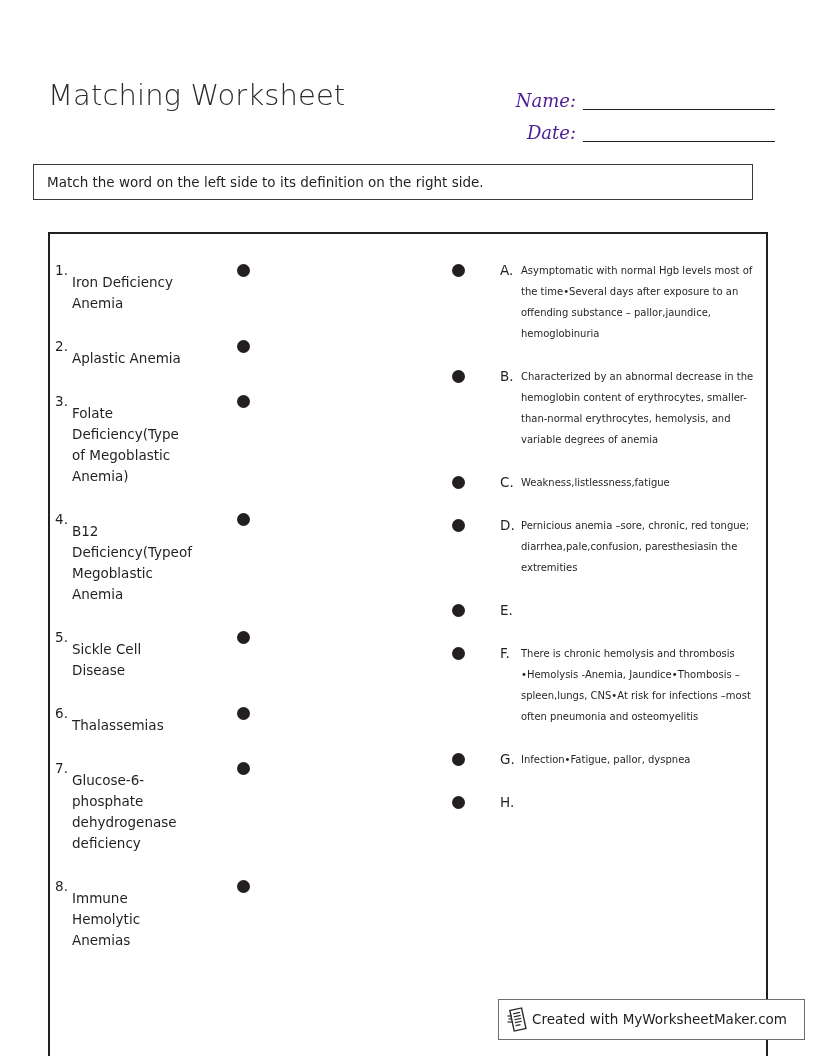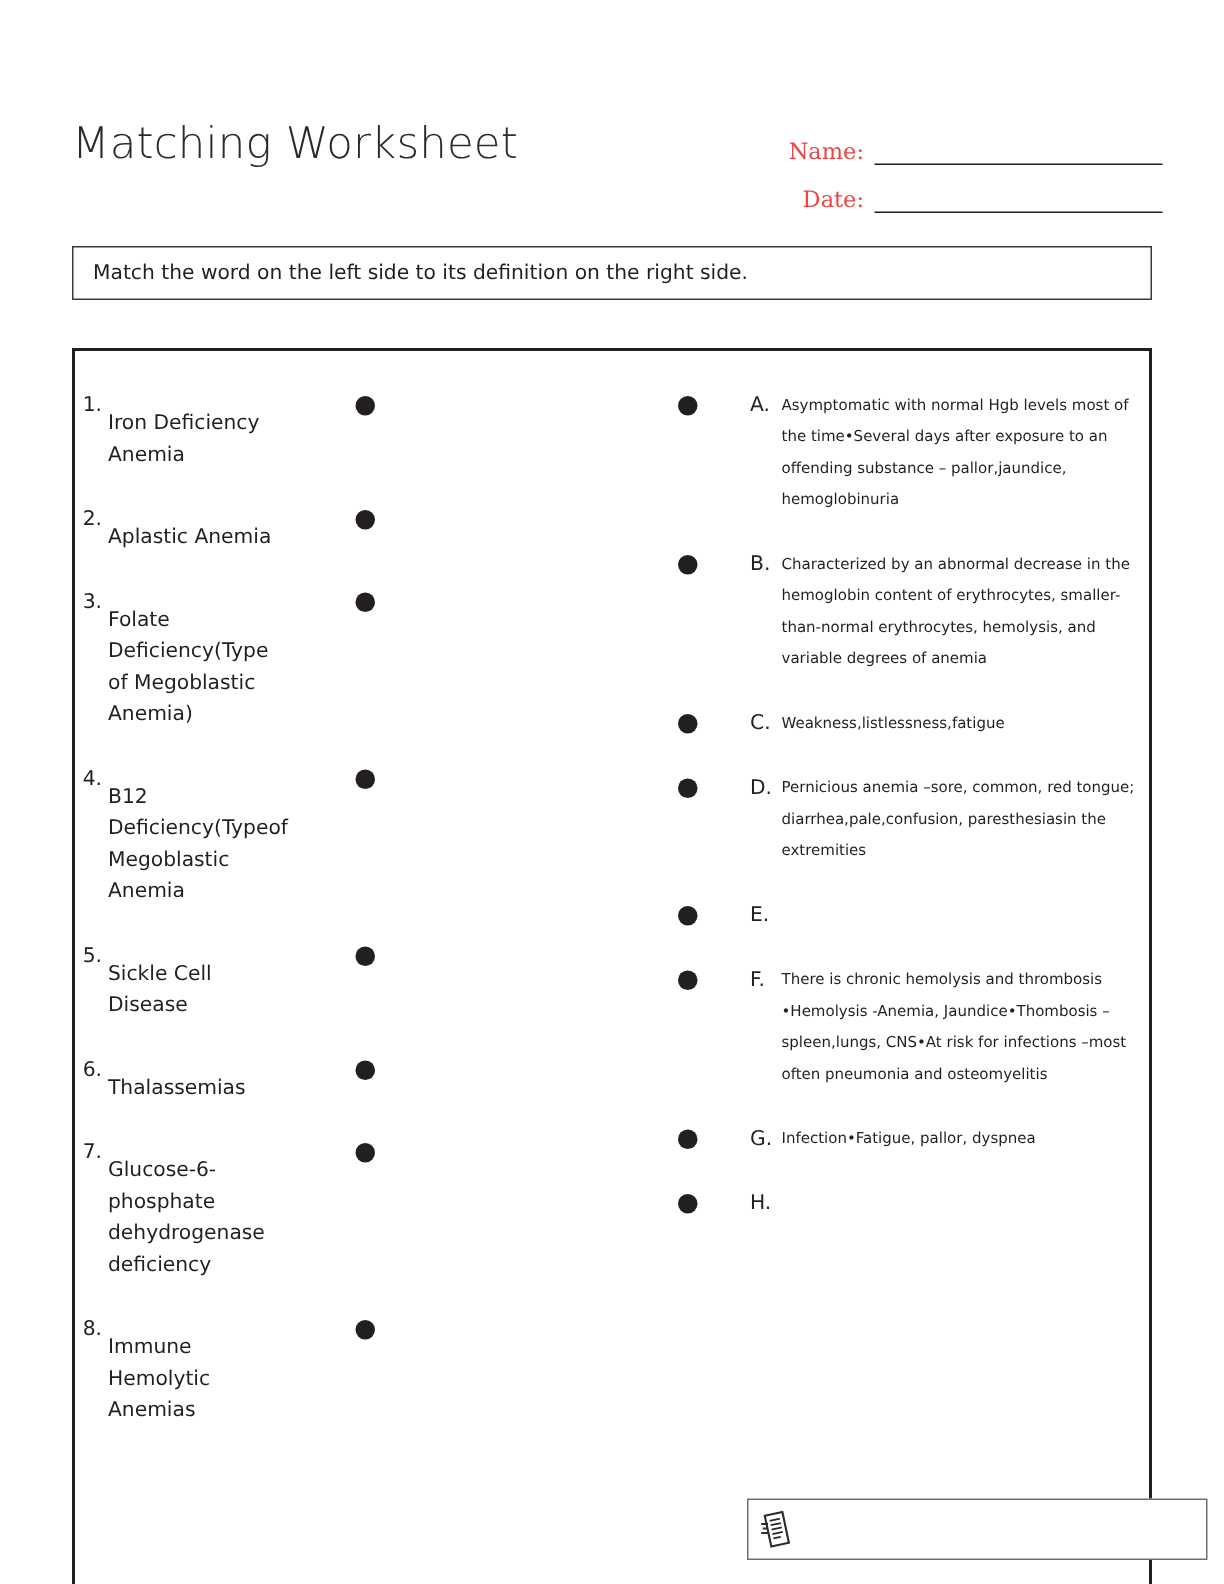--- a/index.html
+++ b/index.html
@@ -45,36 +45,37 @@
     width: 275px;
   }
   .nd-row {
     display: flex;
     align-items: flex-end;
     justify-content: flex-end;
     height: 32px;
   }
   .nd-label {
     font-family: "DejaVu Serif", serif;
-    font-size: 15px;
+    font-size: 18px;
     line-height: 18px;
-    color: #ef4444;
+    color: #4c1d95;
     padding-right: 7px;
     white-space: nowrap;
+    font-style: italic;
   }
   .nd-line {
     width: 192px;
     border-bottom: 1.4px solid #231f20;
     height: 20px;
   }
 
   
   .instruction-box {
     position: absolute;
-    left: 48px;
+    left: 33px;
     top: 164px;
     width: 720px;
     height: 36px;
     border: 1.4px solid #3a3a3a;
     background: #ffffff;
     display: flex;
     align-items: center;
     padding-left: 13px;
   }
   .instruction-text {
@@ -324,21 +325,21 @@
             <span class="dot"></span>
           </span>
         <span class="ltr">C.</span>
         <span class="txt">Weakness,listlessness,fatigue</span>
       </div>
       <div class="entry-right">
         <span class="dot-wrap">
             <span class="dot"></span>
           </span>
         <span class="ltr">D.</span>
-        <span class="txt">Pernicious anemia –sore, common, red tongue; diarrhea,pale,confusion, paresthesiasin the extremities</span>
+        <span class="txt">Pernicious anemia –sore, chronic, red tongue; diarrhea,pale,confusion, paresthesiasin the extremities</span>
       </div>
       <div class="entry-right">
         <span class="dot-wrap">
             <span class="dot"></span>
           </span>
         <span class="ltr">E.</span>
       </div>
       <div class="entry-right">
         <span class="dot-wrap">
             <span class="dot"></span>
@@ -375,13 +376,14 @@
         <line x1="7.5" y1="15" x2="14.5" y2="15" stroke="#2a2a2a" stroke-width="1.2"></line>
         <line x1="7.5" y1="18" x2="12.5" y2="18" stroke="#2a2a2a" stroke-width="1.2"></line>
       </g>
       <g>
         <line x1="0.5" y1="9" x2="5" y2="9" stroke="#2a2a2a" stroke-width="1.2"></line>
         <line x1="1.5" y1="12" x2="5" y2="12" stroke="#2a2a2a" stroke-width="1.2"></line>
         <line x1="0.5" y1="15" x2="5" y2="15" stroke="#2a2a2a" stroke-width="1.2"></line>
       </g>
     </svg>
   </span>
+  <span class="wm-text">Created with MyWorksheetMaker.com</span>
 </div>
 
 </body></html>

